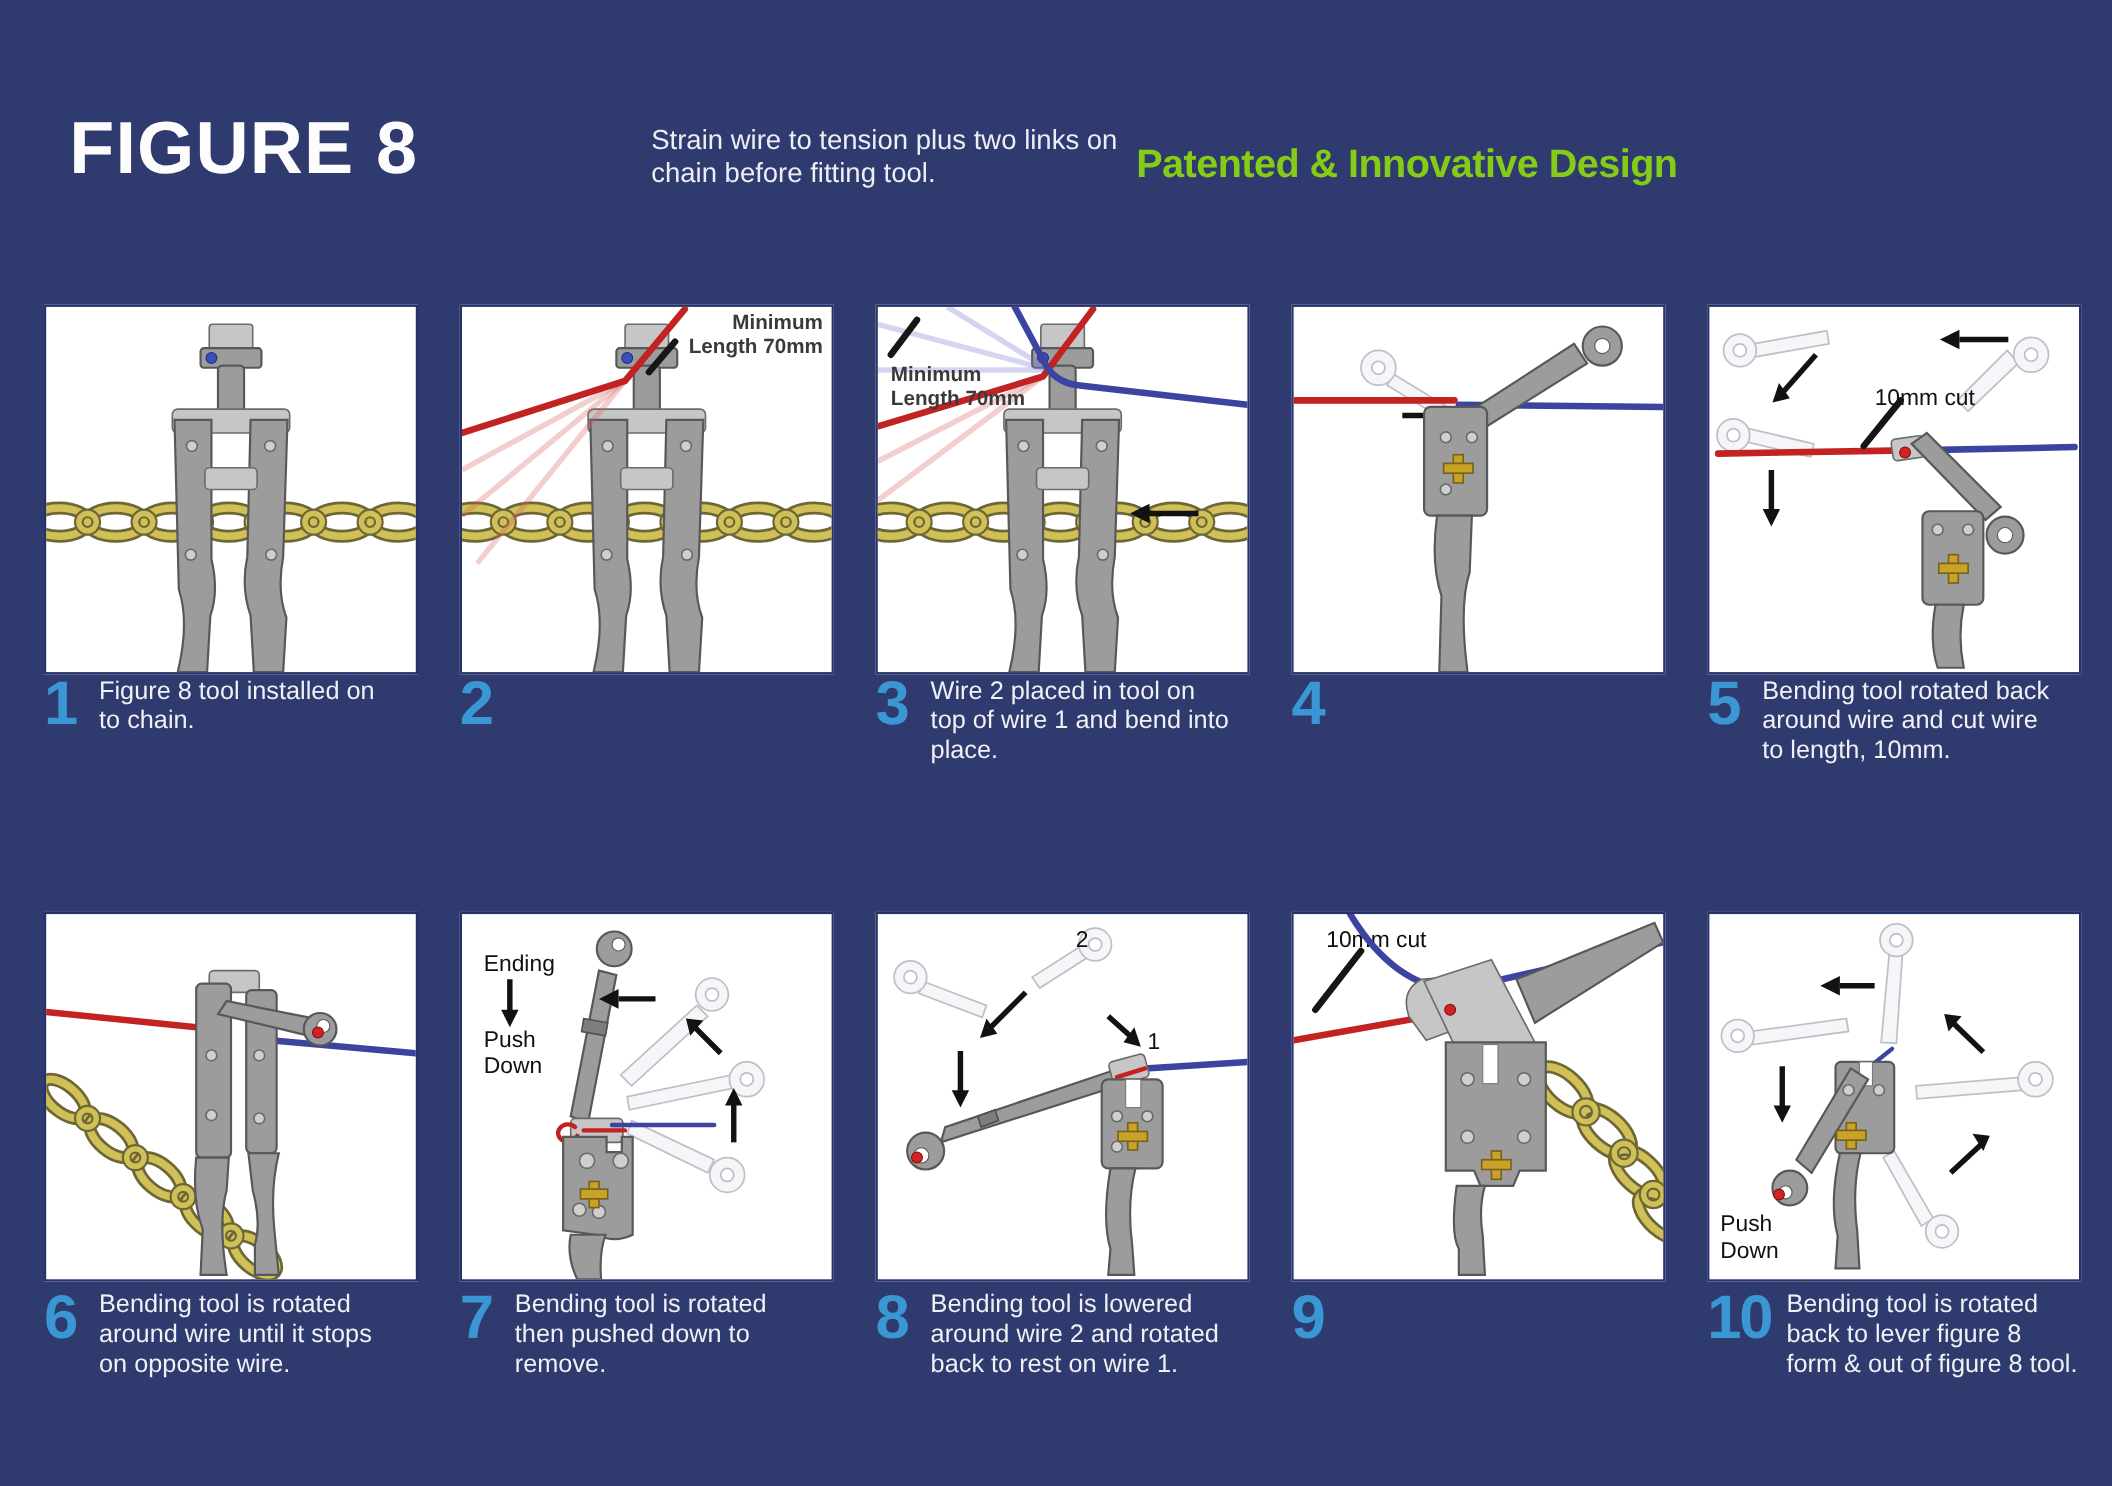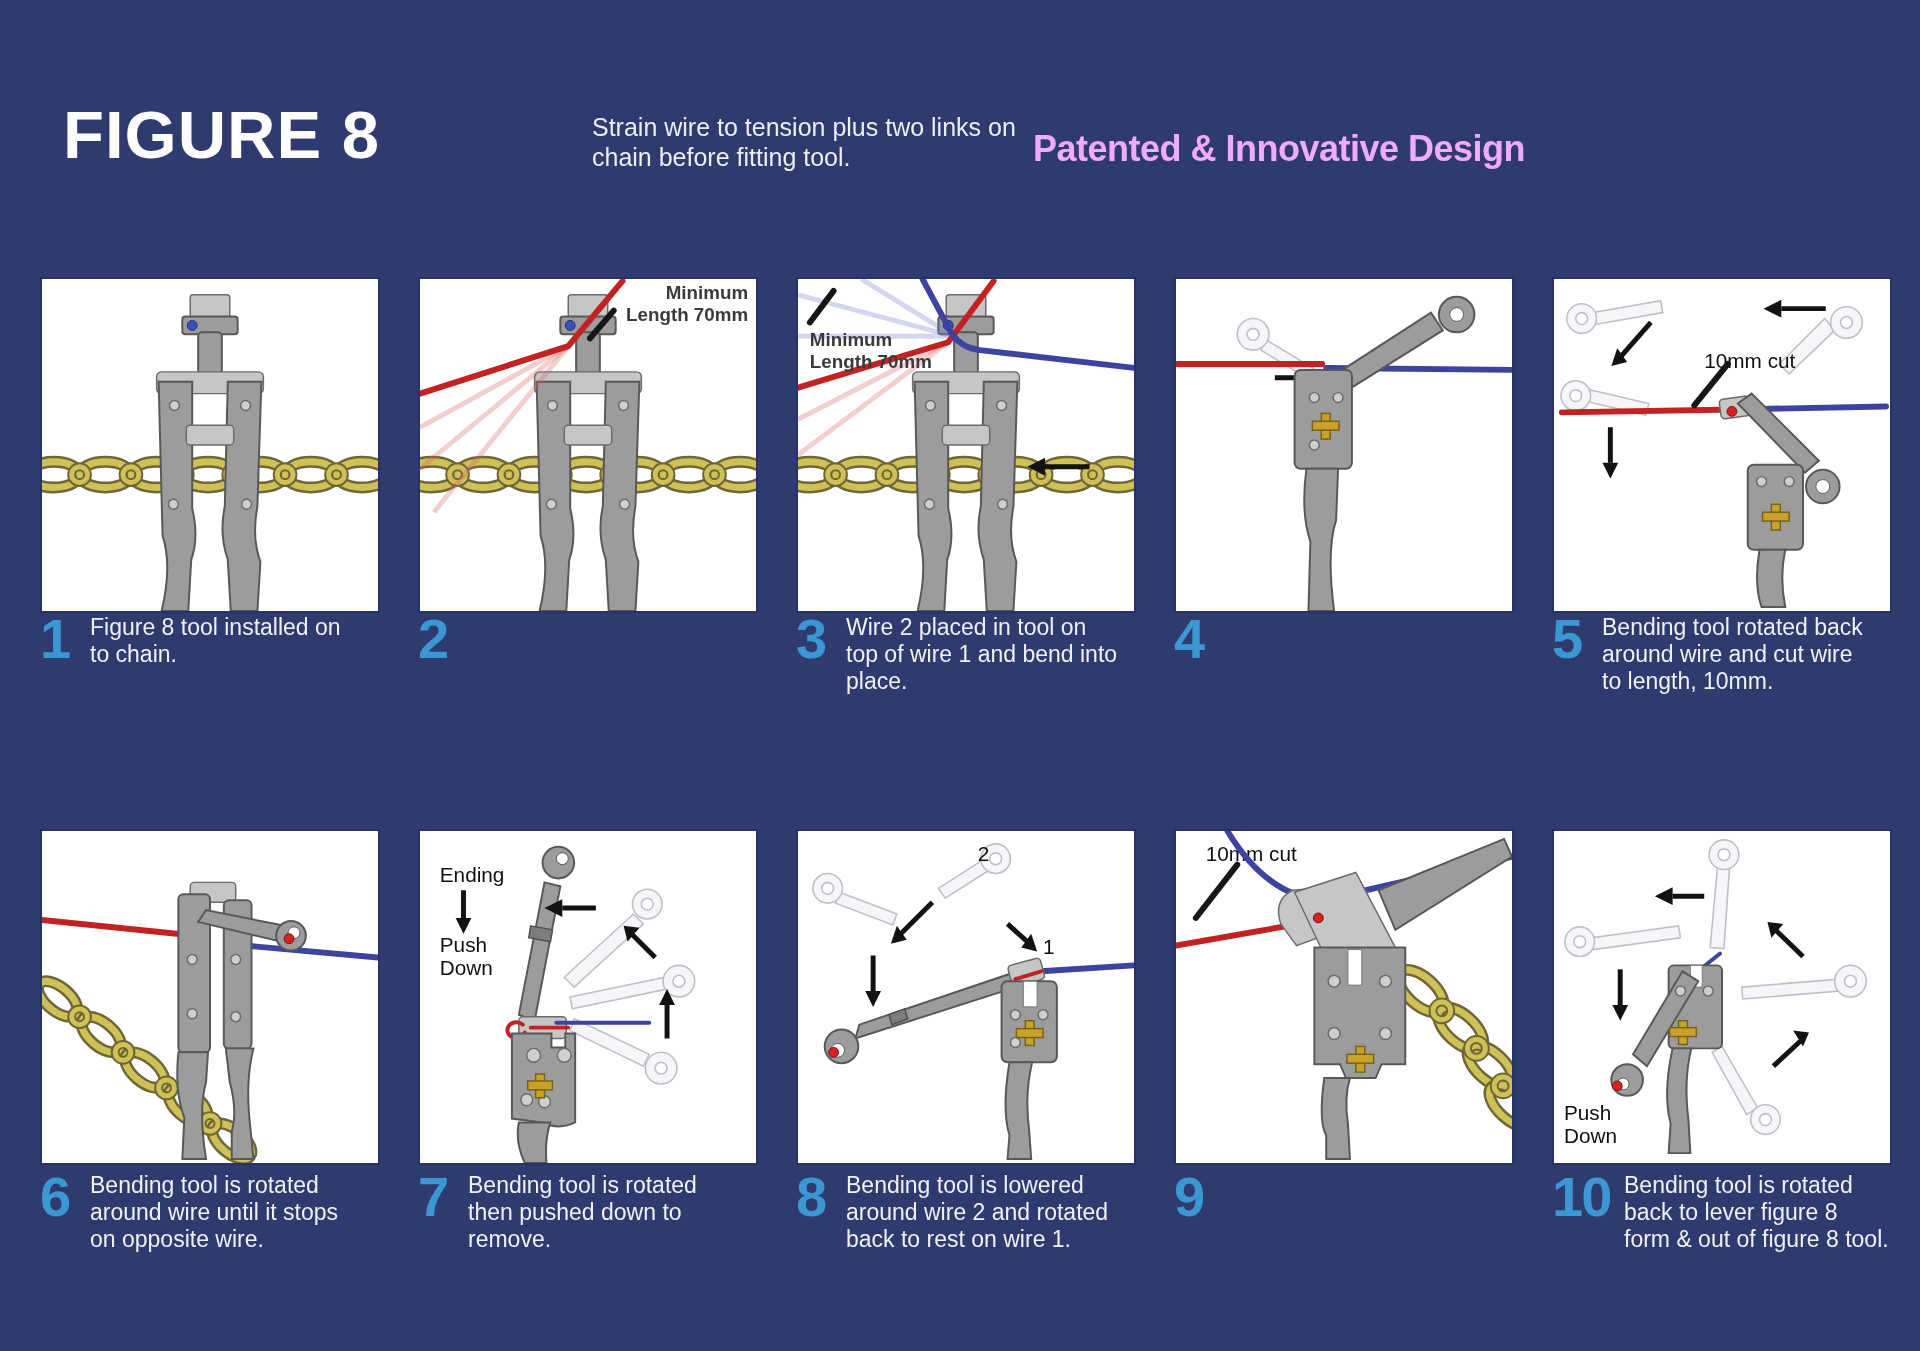--- a/index.html
+++ b/index.html
@@ -5,21 +5,21 @@
   html,body{margin:0;padding:0;}
   body{
     width:1920px;height:1351px;position:relative;overflow:hidden;
     background:#2f3a6e;
     font-family:"Liberation Sans",sans-serif;
   }
   .hdr-title{position:absolute;left:63px;top:96px;display:flex;align-items:center;color:#fdfdfd;}
   .hdr-title .main{font-size:67px;font-weight:800;letter-spacing:1px;}
   .hdr-title .sub{font-size:41px;font-weight:800;margin-left:20px;letter-spacing:1px;}
   .hdr-note{position:absolute;left:592px;top:112px;font-size:25px;line-height:30px;color:#eceef5;white-space:pre-line;}
-  .hdr-tag{position:absolute;right:395px;top:128px;font-size:36px;font-weight:800;color:#f0abfc;letter-spacing:-0.5px;}
+  .hdr-tag{position:absolute;right:395px;top:128px;font-size:36px;font-weight:800;color:#84cc16;letter-spacing:-0.5px;}
   .panel{
     position:absolute;width:340px;height:336px;background:#ffffff;
     border:2px solid #27326a;box-sizing:border-box;
   }
   .panel svg{display:block;width:336px;height:332px;}
   .step{position:absolute;display:flex;}
   .num{
     width:50px;flex:0 0 auto;font-size:56px;line-height:50px;font-weight:800;
     color:#3b97d3;letter-spacing:-2px;
   }

